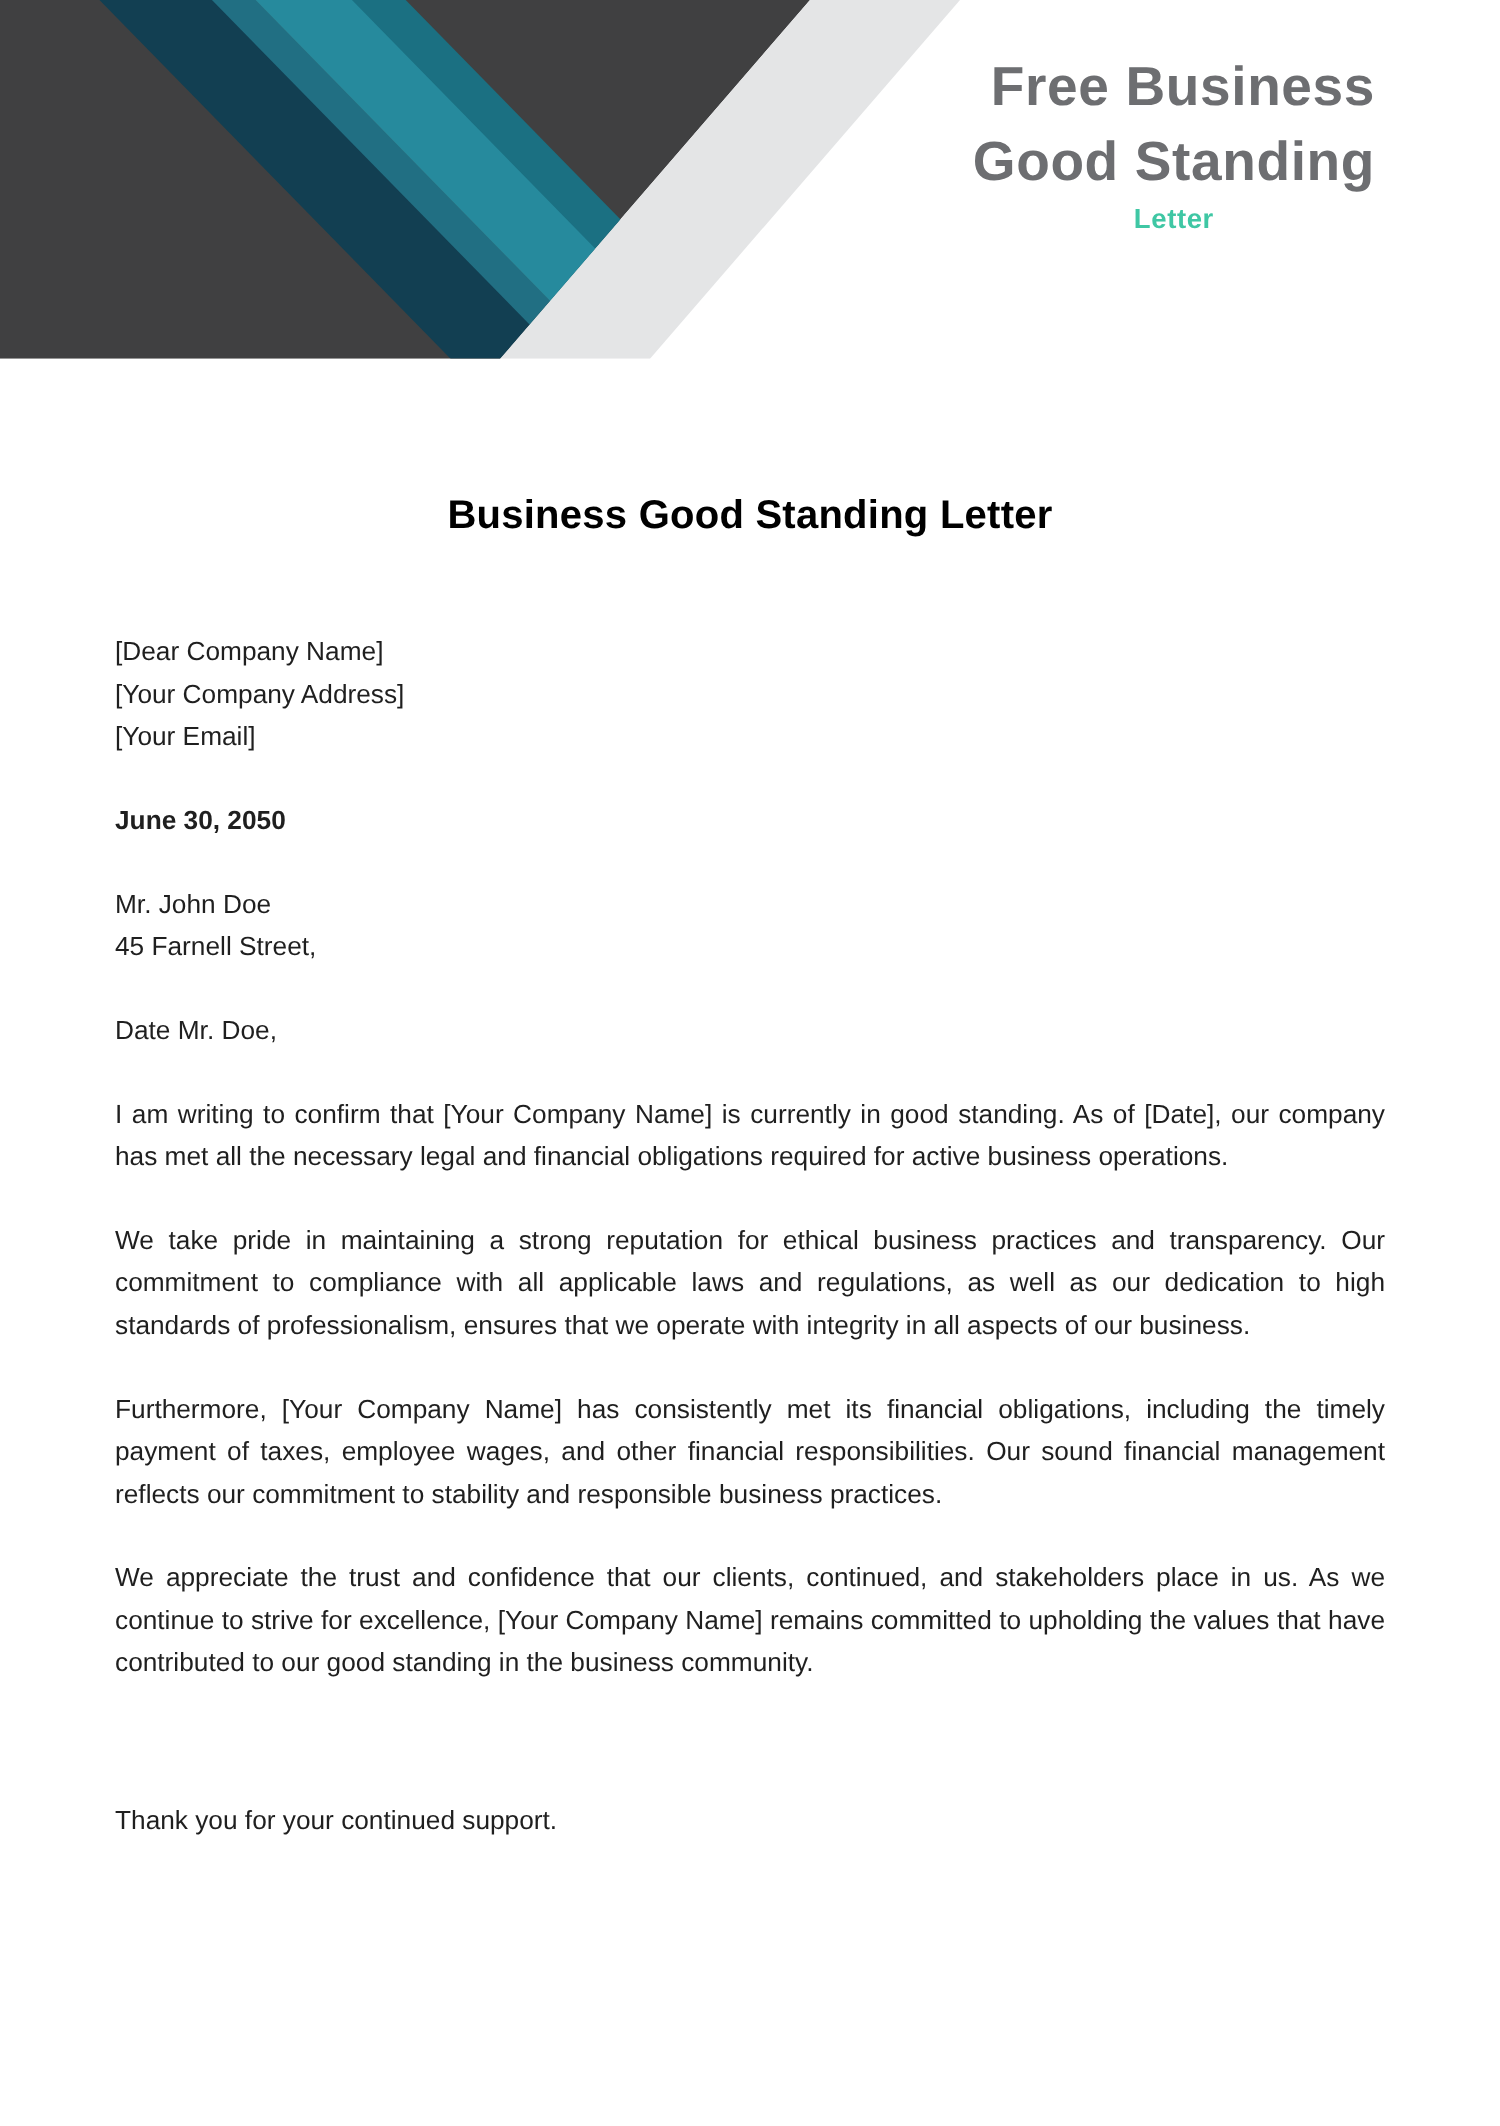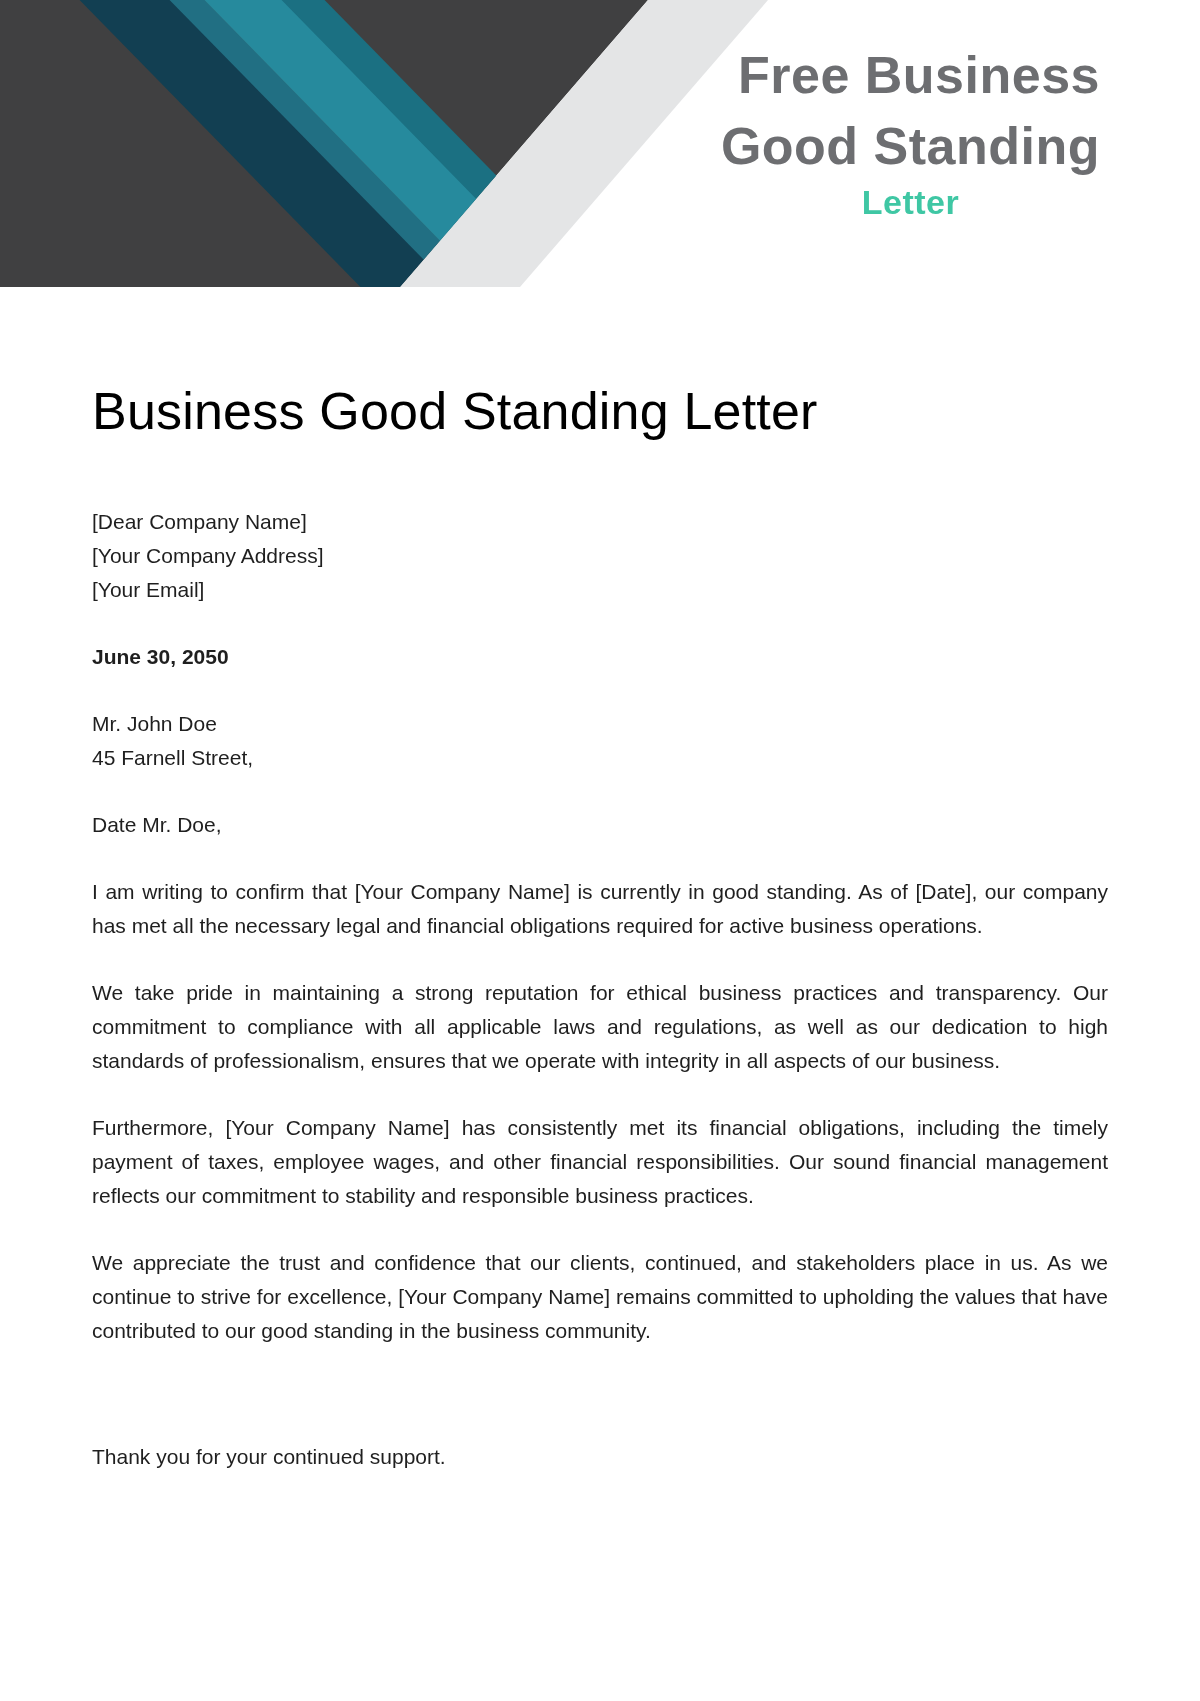--- a/index.html
+++ b/index.html
@@ -26,48 +26,49 @@
     height: 100%;
     display: block;
   }
   .brand {
     position: absolute;
     top: 40px;
     right: 100px;
     text-align: right;
   }
   .brand-line {
-    font-size: 52px;
+    font-size: 44px;
     font-weight: 800;
     color: #6d6e71;
     line-height: 1.36;
     letter-spacing: 0.5px;
     white-space: nowrap;
   }
   .brand-sub {
-    font-size: 34px;
+    font-size: 22px;
     font-weight: 700;
     color: #3fc7a4;
     text-align: center;
     margin-top: 2px;
     letter-spacing: 0.5px;
   }
 
   
   .page-body {
     padding: 0 92px;
     font-size: 21px;
     line-height: 34px;
     color: #1f1f1f;
   }
   .doc-title {
     margin: 100px 0 0 0;
-    font-size: 52px;
+    text-align: center;
+    font-size: 32px;
     line-height: 48px;
-    font-weight: 400;
+    font-weight: 700;
     color: #000000;
     letter-spacing: 0.2px;
   }
   .sender-block { margin-top: 70px; }
   .block { margin-top: 33px; }
   .date-line { font-weight: 700; }
   .para {
     margin: 33px 0 0 0;
     text-align: justify;
   }

